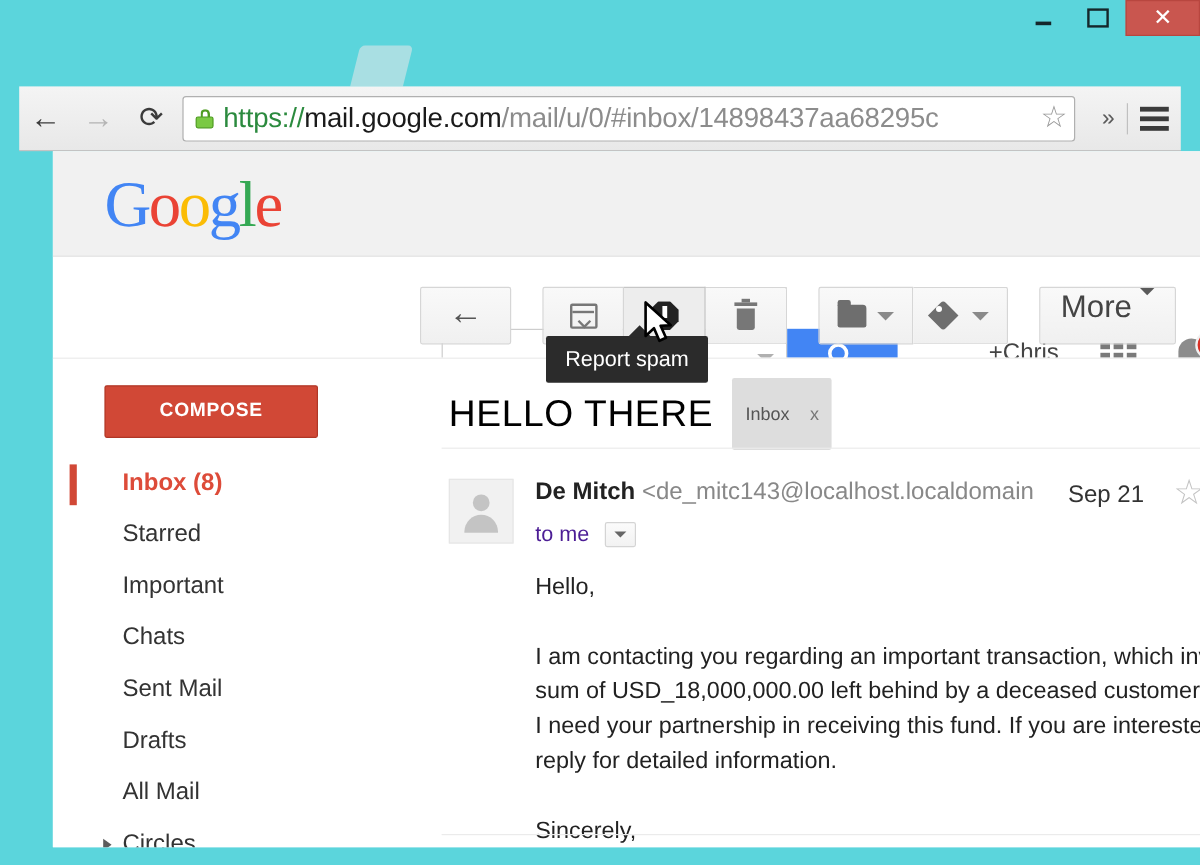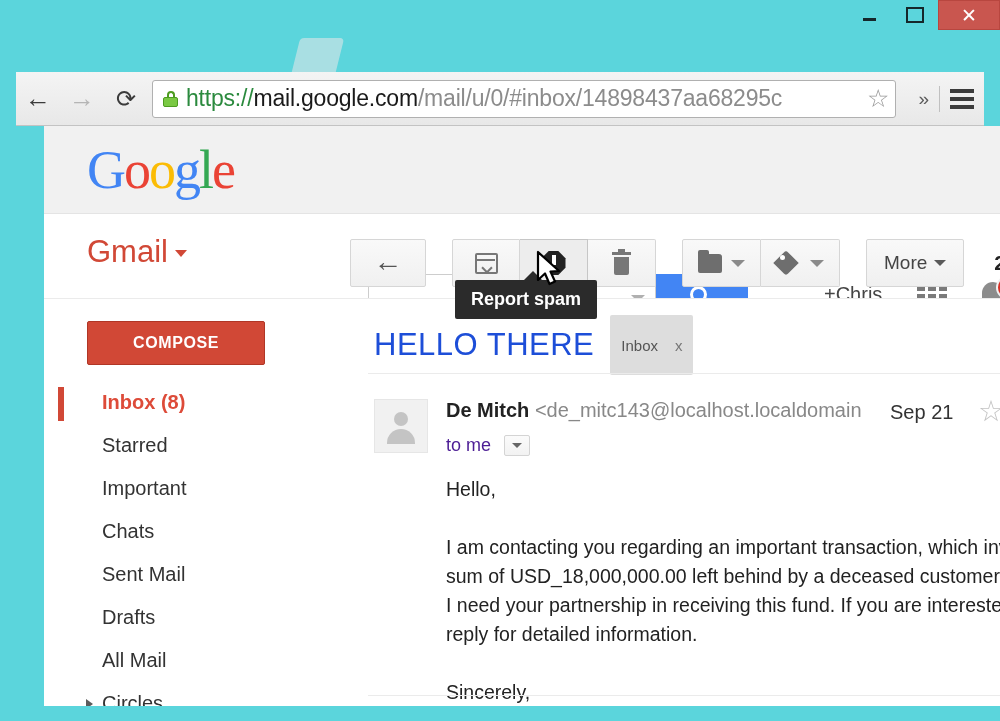--- a/index.html
+++ b/index.html
@@ -541,40 +541,39 @@
     margin-left: 7px;
   }
   .more-btn {
     height: 48px;
     padding: 0 17px;
     background: linear-gradient(to bottom,#f9f9f9,#f0f0f0);
     border: 1px solid #d6d6d6;
     border-radius: 2px;
     box-sizing: border-box;
     display: flex;
-    align-items: center;
     color: #444;
-    font-size: 19px;
+    font-size: 26px;
     margin-right: 30px;
   }
   .pagecount {
     font-size: 21px;
     color: #444;
     white-space: nowrap;
   }
   .pagecount b { color:#222; font-weight:bold; }
 
   
   .tooltip {
     position: absolute;
     left: 455px; top: 280px;
     background: #2b2b2b;
     color: #ffffff;
     font-size: 18px;
-    font-weight: bold;
+    font-weight: normal;
     padding: 9px 16px;
     border-radius: 2px;
     white-space: nowrap;
     z-index: 60;
   }
   .tooltip:before {
     content: "";
     position: absolute;
     left: 68px; top: -9px;
     width: 0; height: 0;
@@ -658,21 +657,21 @@
     overflow: hidden;
   }
   .subjectrow {
     position: absolute;
     left: 24px; top: 16px;
     display: flex;
     align-items: center;
   }
   .subject {
     font-size: 31px;
-    color: #1d4ed8;
+    color: #000000;
     white-space: nowrap;
     letter-spacing: 0.5px;
   }
   .labelchip {
     margin-left: 16px;
     background: #dddddd;
     border-radius: 2px;
     height: 28px;
     display: flex;
     align-items: center;
@@ -848,21 +847,20 @@
         <i></i>
         <i></i>
     </div>
     <div class="bell">
       <span class="dome"></span>
       <span class="rim"></span>
       <span class="clapper"></span>
       <span class="badge">1</span>
     </div>
 
-    <div class="gmail-brand"><span>Gmail</span><span class="tri"></span></div>
 
     <div class="mailtoolbar">
       <div class="tbgroup single">
         <div class="tbtn">
           <span class="icon-back">←</span>
         </div>
       </div>
       <div class="tbgroup">
         <div class="tbtn" style="width:68px">
           <span class="icon-archive"></span>

